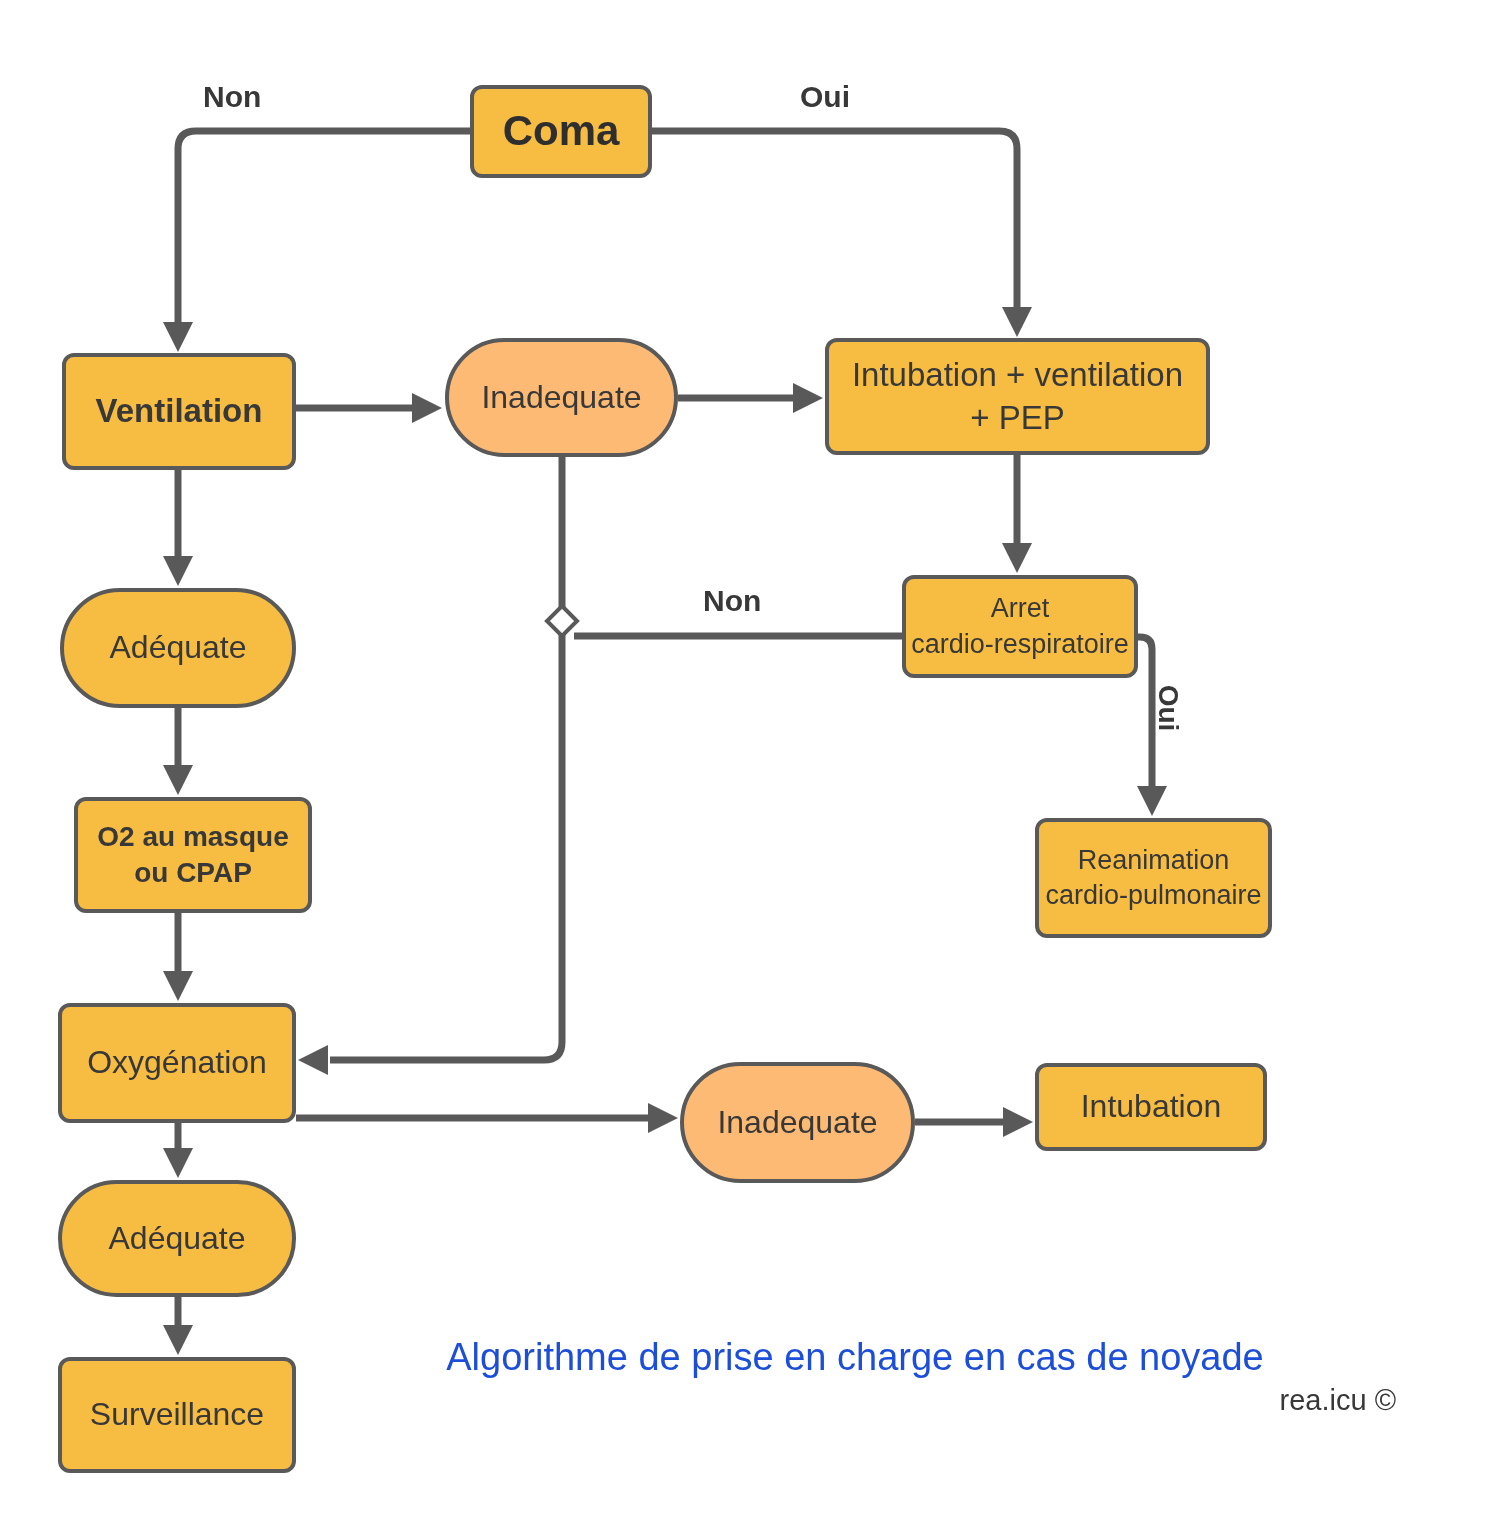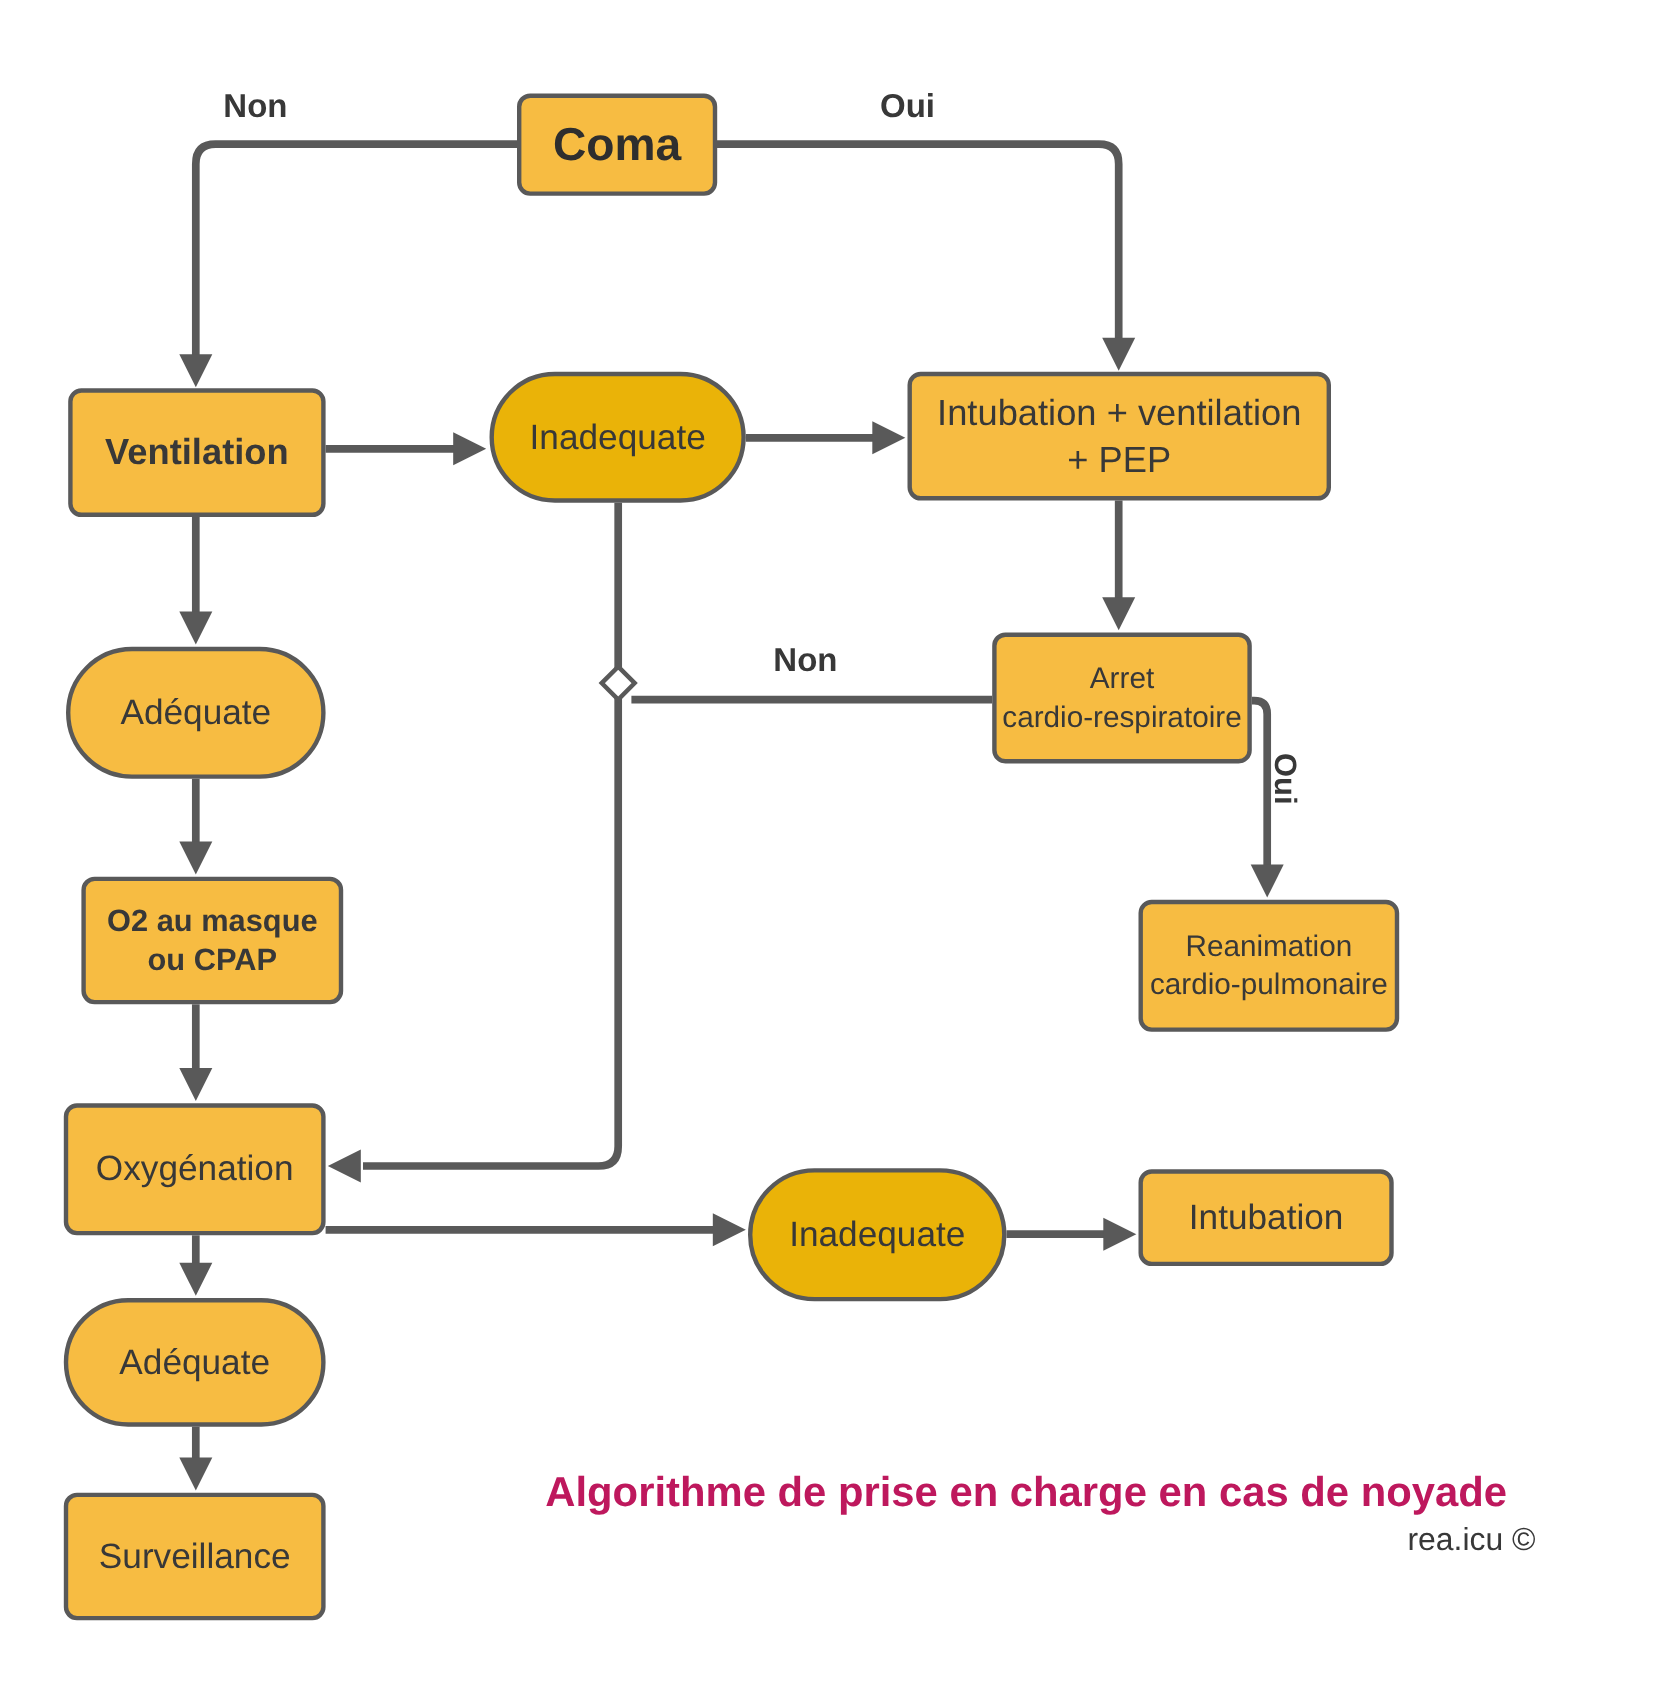--- a/index.html
+++ b/index.html
@@ -44,60 +44,60 @@
     justify-content: center;
     text-align: center;
     border: 4px solid #595959;
     background: #F7BC42;
     color: #383838;
     white-space: pre-line;
     line-height: 1.3;
   }
   .node.rect   { border-radius: 12px; }
   .node.pill   { border-radius: 62px; }
-  .node.alert  { background: #eab308; }
+  .node.alert  { background: #fdba74; }
   .edge-label {
     position: absolute;
     font-weight: bold;
     color: #383838;
     font-size: 30px;
     white-space: nowrap;
   }
   .edge-label.rotated {
     transform: rotate(90deg);
     font-size: 28px;
     width: 64px;
     text-align: center;
   }
   .diagram-title {
     position: absolute;
     left: 340px;
     top: 1336px;
     width: 1030px;
-    text-align: right;
+    text-align: center;
     font-size: 38px;
-    font-weight: bold;
-    color: #be185d;
+    font-weight: normal;
+    color: #1d4ed8;
   }
   .diagram-credit {
     position: absolute;
     left: 1146px;
     top: 1384px;
     width: 250px;
     text-align: right;
     font-size: 29px;
     color: #383838;
   }
   
   .n-coma        { left: 470px;  top: 85px;   width: 182px; height: 93px;  font-size: 42px; font-weight: bold; color: #2e2e2e; }
   .n-ventilation { left: 62px;   top: 353px;  width: 234px; height: 117px; font-size: 33px; font-weight: bold; }
   .n-inad-top    { left: 445px;  top: 338px;  width: 233px; height: 119px; font-size: 32px; }
   .n-intpep      { left: 825px;  top: 338px;  width: 385px; height: 117px; font-size: 33px; }
   .n-adq1        { left: 60px;   top: 588px;  width: 236px; height: 120px; font-size: 32px; }
-  .n-arret       { left: 902px;  top: 575px;  width: 236px; height: 119px; font-size: 27px; }
+  .n-arret       { left: 902px;  top: 575px;  width: 236px; height: 103px; font-size: 27px; }
   .n-o2          { left: 58px;   top: 797px;  width: 238px; height: 116px; font-size: 28px; font-weight: bold; margin-left: 16px; }
   .n-reanimation { left: 1035px; top: 818px;  width: 237px; height: 120px; font-size: 27px; }
   .n-oxygenation { left: 58px;   top: 1003px; width: 238px; height: 120px; font-size: 32px; }
   .n-inad-bottom { left: 680px;  top: 1062px; width: 235px; height: 121px; font-size: 32px; }
   .n-intubation  { left: 1035px; top: 1063px; width: 232px; height: 88px; font-size: 32px; }
   .n-adq2        { left: 58px;   top: 1180px; width: 238px; height: 117px; font-size: 32px; }
   .n-surveillance{ left: 58px;   top: 1357px; width: 238px; height: 116px; font-size: 32px; }
   .l-non-top   { left: 203px;  top: 80px; }
   .l-oui-top   { left: 800px;  top: 80px; }
   .l-non-mid   { left: 703px;  top: 584px; }

